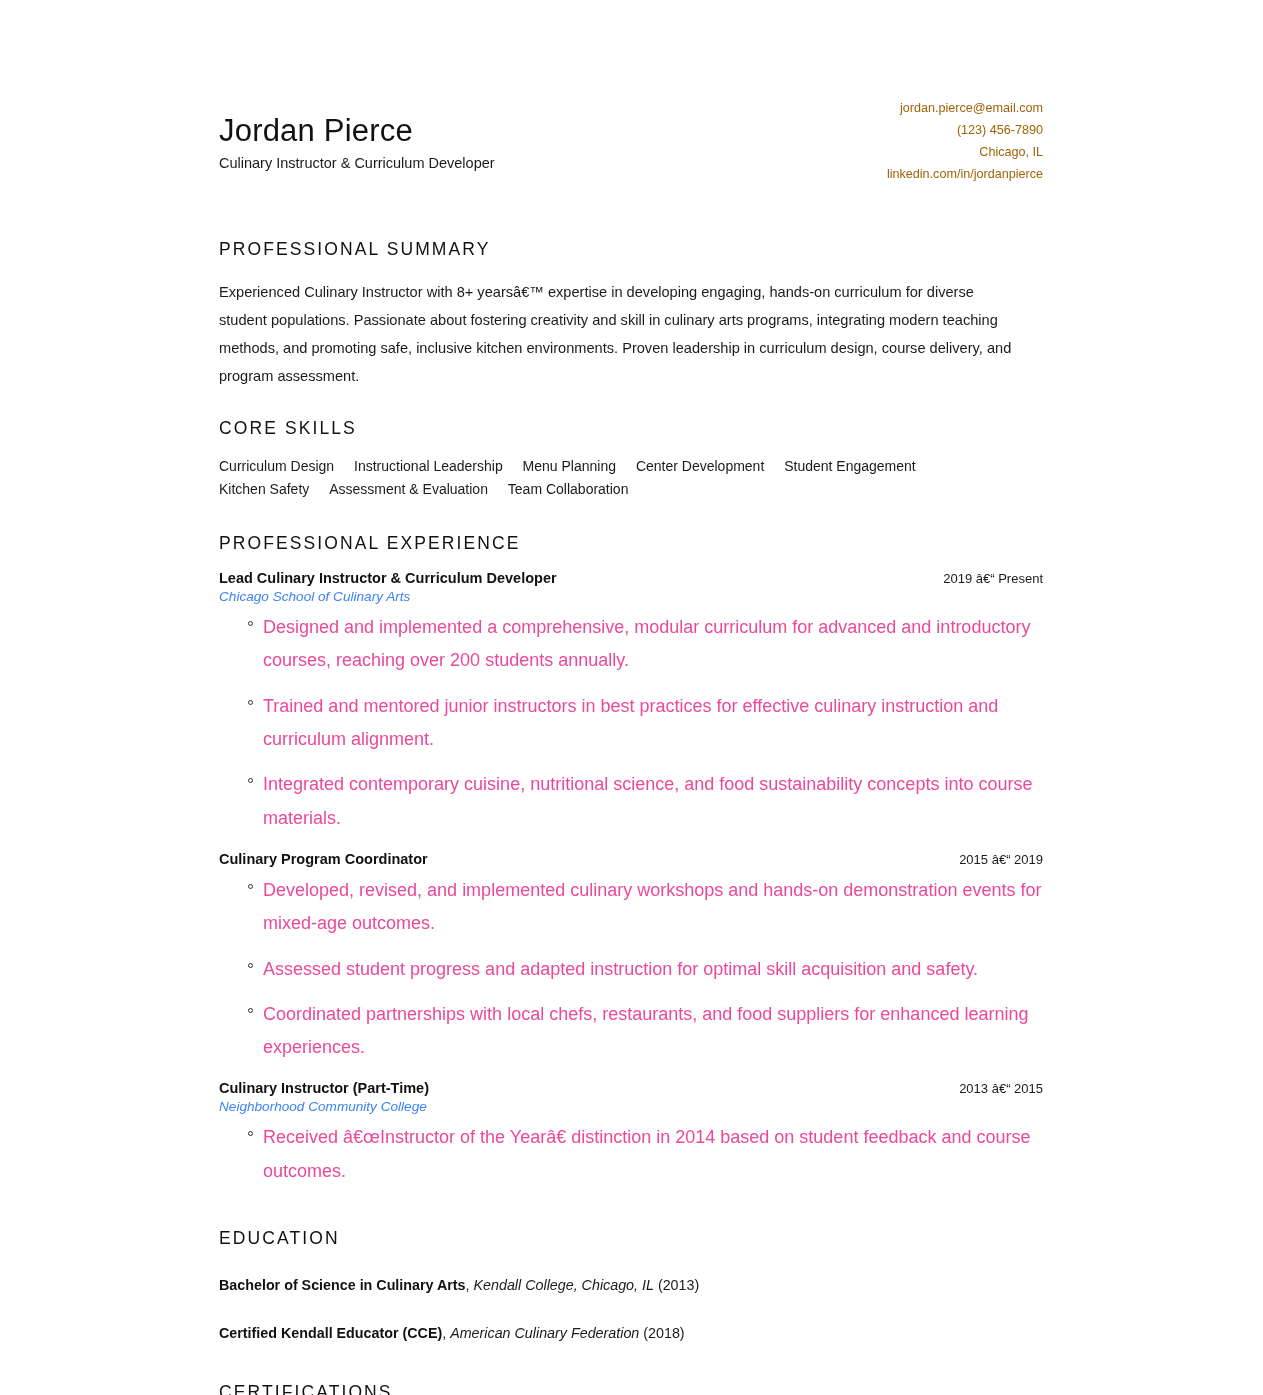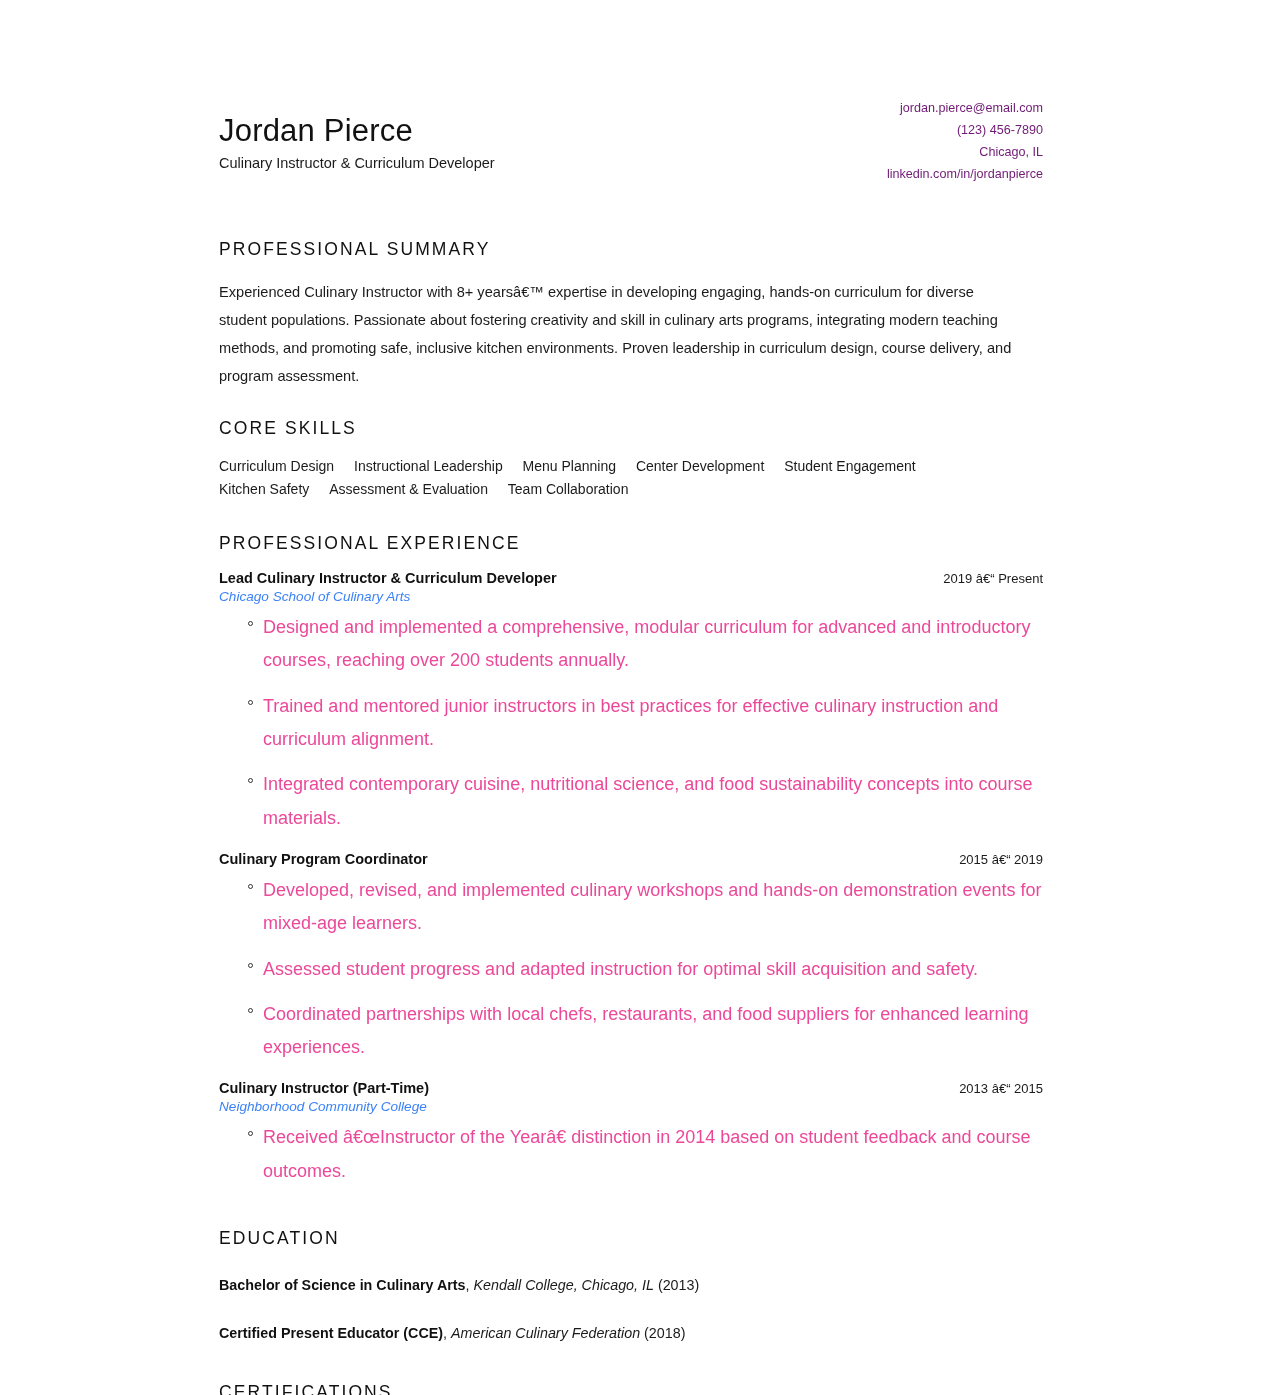--- a/index.html
+++ b/index.html
@@ -40,21 +40,21 @@
   .title {
     font-size: 14.5px;
     line-height: 1.3;
     color: #1b1b1b;
     text-align: center;
   }
   .contact {
     text-align: right;
     font-size: 12.6px;
     line-height: 1.76;
-    color: #701a75;
+    color: #a16207;
     padding-top: 2px;
   }
   .contact div { white-space: nowrap; }
 
   
   .section { margin-top: 0; }
   .section-title {
     font-size: 17.5px;
     letter-spacing: 2.1px;
     font-weight: normal;
@@ -209,21 +209,21 @@
         <li>Integrated contemporary cuisine, nutritional science, and food sustainability concepts into course materials.</li>
       </ul>
     </div>
 
     <div class="job">
       <div class="job-row">
         <span class="job-title">Culinary Program Coordinator</span>
         <span class="job-dates">2015 â€“ 2019</span>
       </div>
       <ul class="bullets">
-        <li>Developed, revised, and implemented culinary workshops and hands-on demonstration events for mixed-age learners.</li>
+        <li>Developed, revised, and implemented culinary workshops and hands-on demonstration events for mixed-age outcomes.</li>
         <li>Assessed student progress and adapted instruction for optimal skill acquisition and safety.</li>
         <li>Coordinated partnerships with local chefs, restaurants, and food suppliers for enhanced learning experiences.</li>
       </ul>
     </div>
 
     <div class="job">
       <div class="job-row">
         <span class="job-title">Culinary Instructor (Part-Time)</span>
         <span class="job-dates">2013 â€“ 2015</span>
       </div>
@@ -233,21 +233,21 @@
       </ul>
     </div>
   </div>
 
   <div class="section">
     <h2 class="section-title edu-title">EDUCATION</h2>
     <div class="edu-item">
       <span class="deg">Bachelor of Science in Culinary Arts</span><span>, </span><span class="inst">Kendall College, Chicago, IL</span><span> (2013)</span>
     </div>
     <div class="edu-item">
-      <span class="deg">Certified Present Educator (CCE)</span><span>, </span><span class="inst">American Culinary Federation</span><span> (2018)</span>
+      <span class="deg">Certified Kendall Educator (CCE)</span><span>, </span><span class="inst">American Culinary Federation</span><span> (2018)</span>
     </div>
   </div>
 
   <div class="section">
     <h2 class="section-title cert-title">CERTIFICATIONS</h2>
   </div>
 
 </div>
 
 </body></html>

